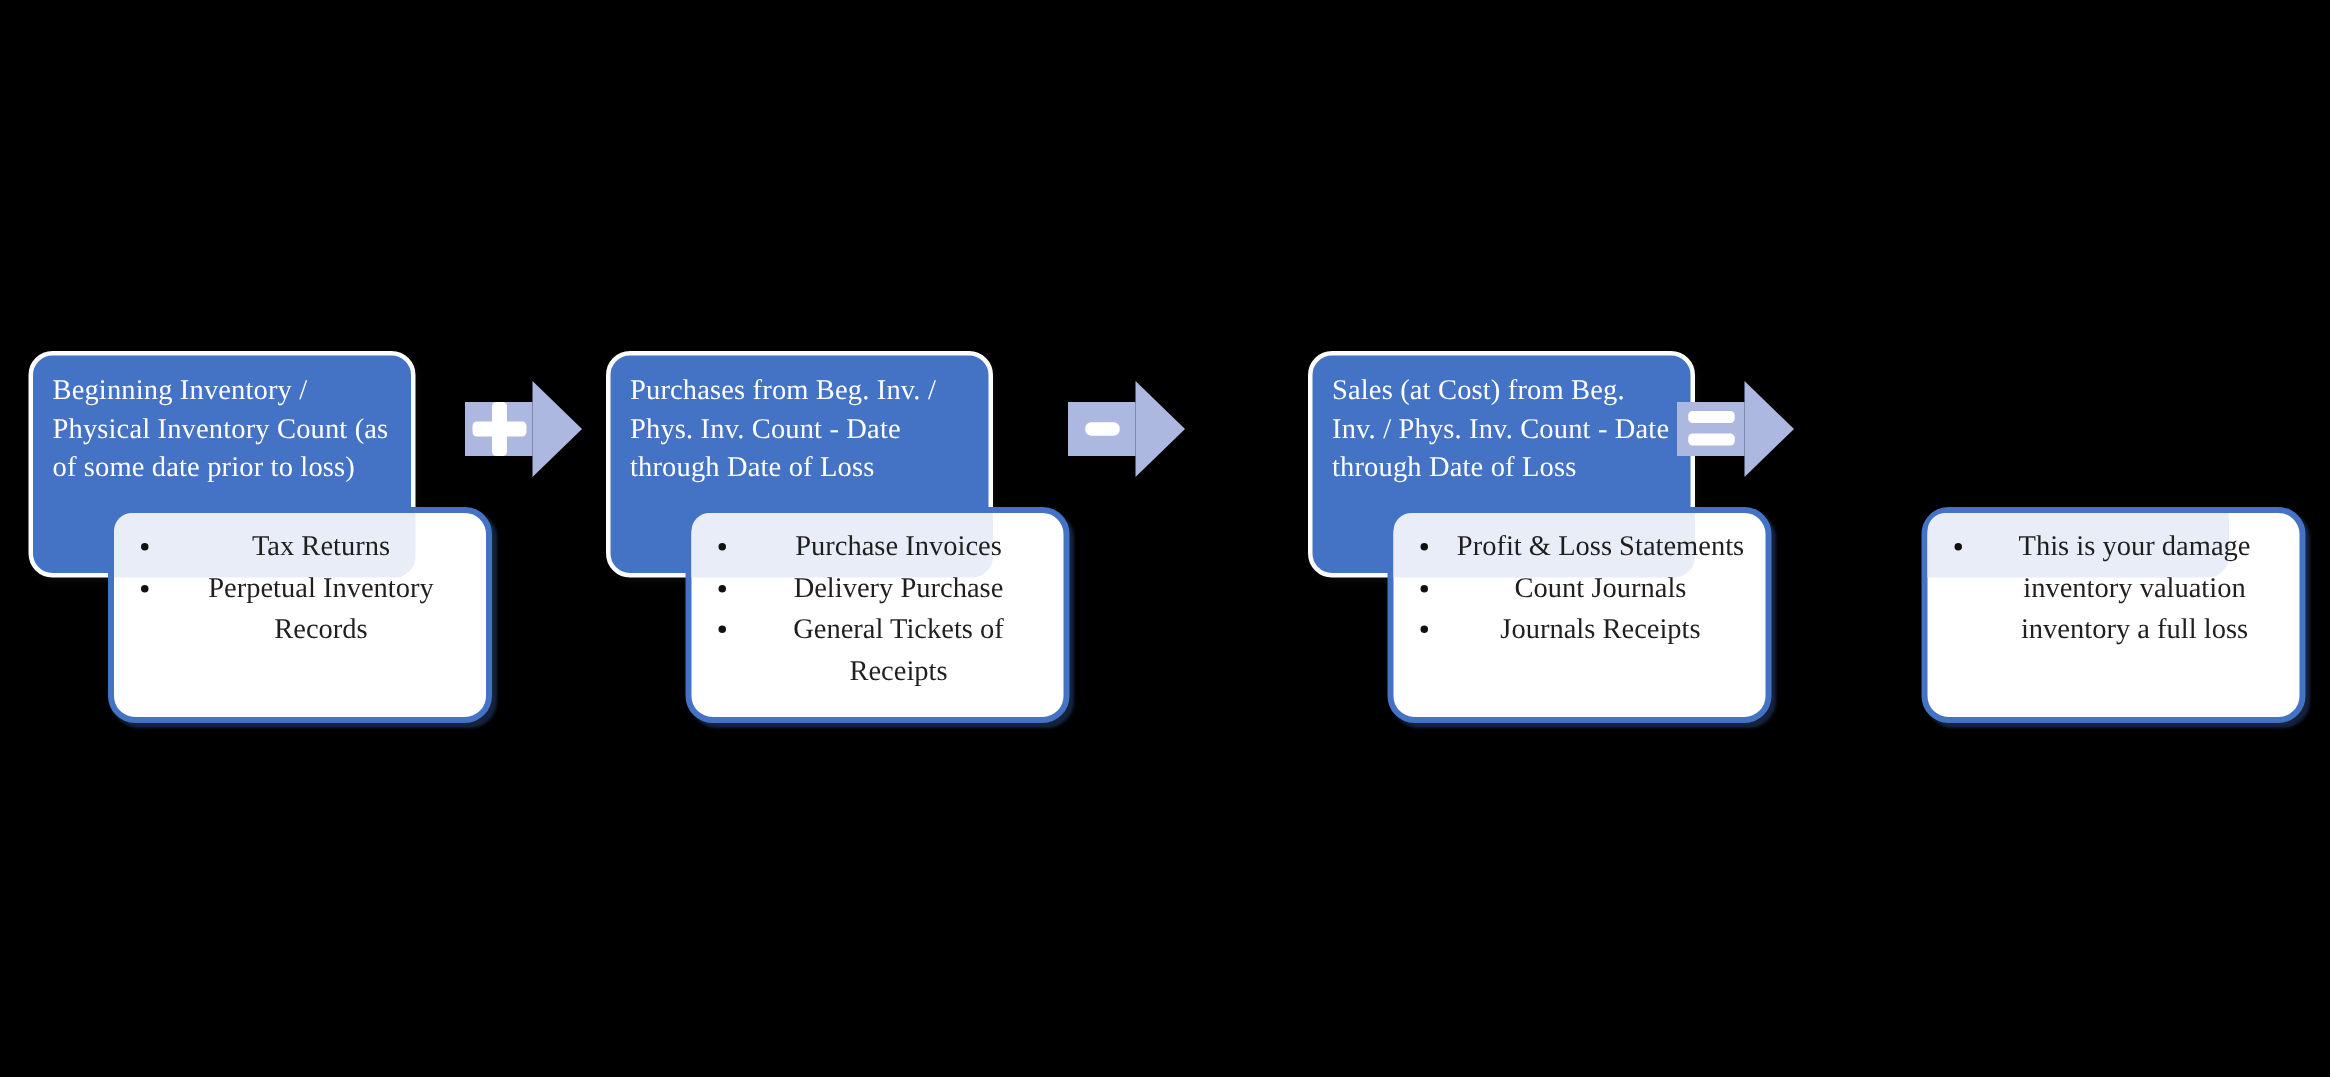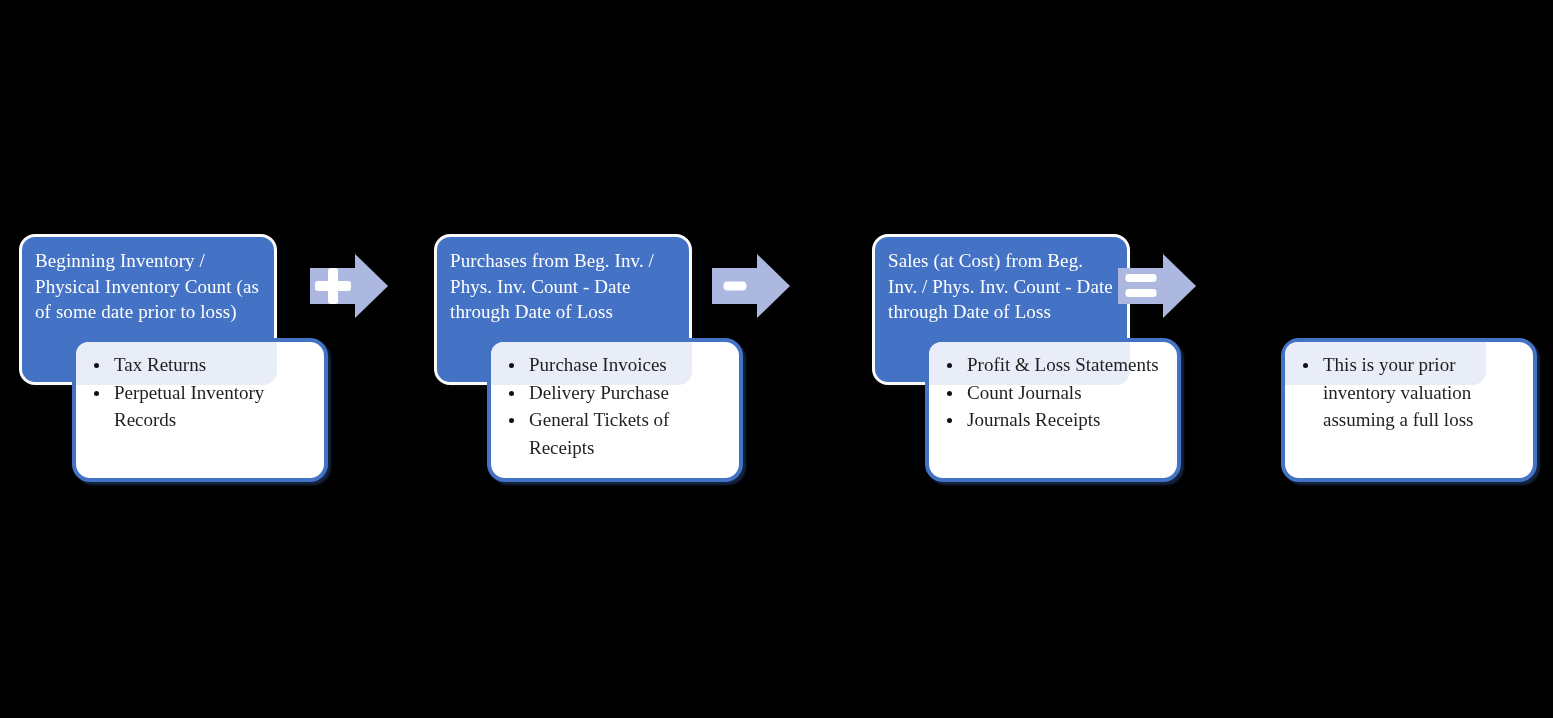--- a/index.html
+++ b/index.html
@@ -17,21 +17,21 @@
   }
 
   
   .group {
     position: absolute;
     top: 234px;
     width: 312px;
     height: 250px;
   }
   .group.g0 { left: 19px; }
-  .group.g1 { left: 434px; }
+  .group.g1 { left: 404px; }
   .group.g2 { left: 872px; }
   .group.g3 { left: 1228px; }
 
   .bluebox {
     position: absolute;
     left: 0;
     top: 0;
     width: 258px;
     height: 151px;
     box-sizing: border-box;
@@ -73,20 +73,21 @@
     position: relative;
     margin: 0;
     padding: 9px 10px 0 35px;
     list-style: disc outside;
   }
   .whitebox li {
     font-size: 19px;
     line-height: 27.5px;
     color: #1F1F1F;
     padding-left: 3px;
+    text-align: center;
   }
   .whitebox li::marker { color: #111; font-size: 17px; }
 
   
   .arrow {
     position: absolute;
     top: 254px;
     width: 78px;
     height: 64px;
   }
@@ -195,18 +196,18 @@
   <div class="arrow a2">
     <div class="body"></div>
     <div class="head"></div>
     <div class="op equals"></div>
   </div>
 
   <div class="group g3">
     <div class="whitebox">
       <div class="tint"></div>
       <ul>
-        <li>This is your prior inventory valuation assuming a full loss</li>
+        <li>This is your damage inventory valuation inventory a full loss</li>
       </ul>
     </div>
   </div>
 
 </div>
 
 </body></html>

